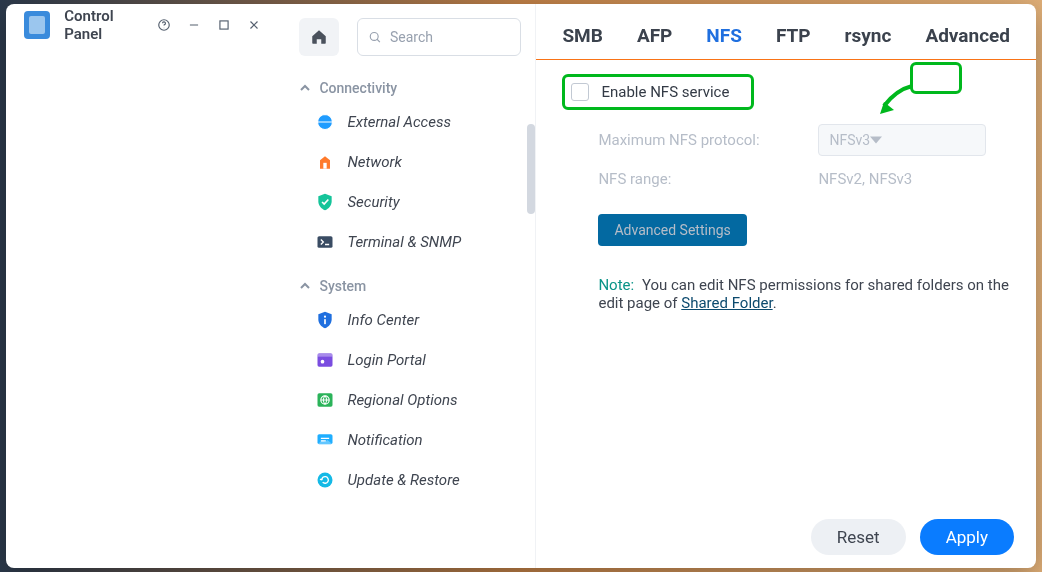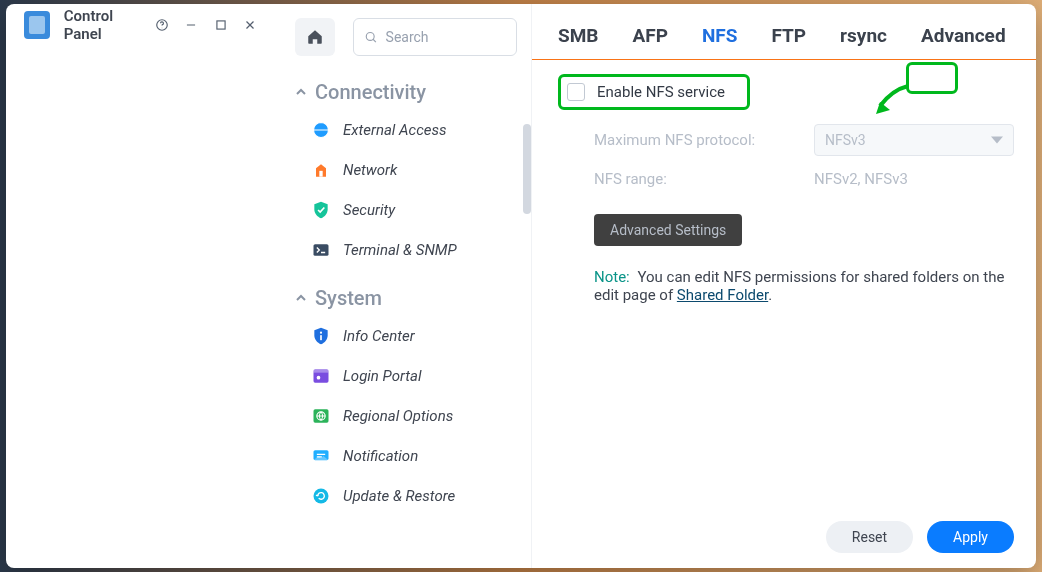--- a/index.html
+++ b/index.html
@@ -18,46 +18,46 @@
     
     .sidebar { width:256px; display:flex; flex-direction:column; position:relative; }
     .side-toolbar { display:flex; align-items:center; gap:18px; padding:14px 14px 8px 20px; }
     .home-btn { width:40px; height:38px; background:#f1f3f6; border-radius:6px; display:flex; align-items:center; justify-content:center; cursor:pointer;}
     .home-btn svg{width:18px;height:18px;fill:#4a515c;}
     .search-wrap { flex:1; height:38px; border:1px solid #d9dee5; border-radius:6px; display:flex; align-items:center; padding:0 10px; gap:8px; color:#98a1af;}
     .search-wrap svg{width:16px;height:16px;stroke:#98a1af;stroke-width:2;fill:none;}
     .search-input { border:none; outline:none; width:100%; font-size:14px; color:#3f4550;}
     .search-input::placeholder{color:#98a1af;}
     .nav-scroll { flex:1; overflow-y:auto; padding-bottom:8px; }
-    .group-header { display:flex; align-items:center; gap:8px; padding:16px 20px 6px; color:#8a94a3; font-size:20px; font-weight:500; cursor:pointer;}
+    .group-header { display:flex; align-items:center; gap:8px; padding:16px 20px 6px; color:#8a94a3; font-size:14px; font-weight:500; cursor:pointer;}
     .group-header svg{width:12px;height:12px;stroke:#8a94a3;stroke-width:2;fill:none;}
     .nav-item { display:flex; align-items:center; gap:12px; padding:10px 18px 10px 30px; color:#3f4550; font-size:15px; cursor:pointer; border-radius:6px; margin:0 6px;font-style:italic;}
     .nav-ico { width:20px; height:20px; display:flex; align-items:center; justify-content:center;}
     .nav-ico svg{width:20px;height:20px;}
     .side-scrollbar{position:absolute;right:0;top:120px;width:8px;height:90px;background:#d3d8e0;border-radius:4px;}
     
     .main { flex:1; display:flex; flex-direction:column; border-left:1px solid #f0f2f5; position:relative; min-width:0;}
     .tabs { display:flex; align-items:center; gap:26px; padding:18px 22px 10px; border-bottom:1px solid #f97316; font-size:19px;}
     .tab { color:#3b424d; font-weight:700; cursor:pointer; padding:2px 4px;}
     .tab.active { color:#1f6fdf;}
     .content { padding:14px 22px; flex:1; overflow:auto; color:#3f4550;}
     .hl-box { display:inline-flex; align-items:center; border:3px solid #00b81d; border-radius:6px; padding:6px 22px 6px 6px; margin-left:4px;}
     .checkbox { width:18px; height:18px; border:1px solid #c2c9d3; border-radius:3px; margin-right:12px; background:#fff; cursor:pointer;}
     .hl-label { font-size:15px; color:#333a45;}
     .form-row { display:flex; align-items:center; margin:14px 0 0 40px; font-size:15px;}
     .form-label { width:220px; color:#b6bdc8;}
     .form-val { color:#b6bdc8;}
-    .select { width:200px; height:32px; border:1px solid #e2e6ec; border-radius:4px; background:#f6f8fa; color:#b6bdc8; display:flex; align-items:center; justify-content:space-between; padding:0 10px; cursor:default; font-size:14px;}
+    .select { width:168px; height:32px; border:1px solid #e2e6ec; border-radius:4px; background:#f6f8fa; color:#b6bdc8; display:flex; align-items:center; padding:0 10px; cursor:default; font-size:14px;}
     .select svg{width:12px;height:12px;fill:#b6bdc8;}
-    .adv-btn { margin:26px 0 0 40px; padding:8px 16px; background:#404040; border:none; border-radius:4px; color:#b6bdc8; font-size:14px; cursor:default;}
+    .adv-btn { margin:26px 0 8px 40px; padding:8px 16px; background:#0369a1; border:none; border-radius:4px; color:#b6bdc8; font-size:14px; cursor:default;}
     .note { margin:22px 0 0 40px; font-size:15px;}
     .note .k{color:#0a9488; padding-right:4px;}
     .note a{color:#0c4a6e; text-decoration:underline; cursor:pointer;}
     .footer { height:62px; display:flex; align-items:center; justify-content:flex-end; gap:14px; padding:0 22px;}
-    .btn { padding:8px 26px; border-radius:18px; font-size:14px; border:none; cursor:pointer;text-align:right;}
+    .btn { padding:8px 26px; border-radius:18px; font-size:17px; border:none; cursor:pointer;text-align:right;}
     .btn-reset{background:#edf0f4;color:#3f4550;}
     .btn-apply{background:#0a7cff;color:#fff;font-weight:400;}
     
     .tab-hl { position:absolute; border:3px solid #00b81d; border-radius:6px; left:374px; top:58px; width:52px; height:32px; pointer-events:none;}
     .annot-arrow { position:absolute; left:342px; top:80px; width:40px; height:30px; pointer-events:none;}
     .annot-arrow svg{width:40px;height:30px;}
   </style>
 </head>
 <body>
 

